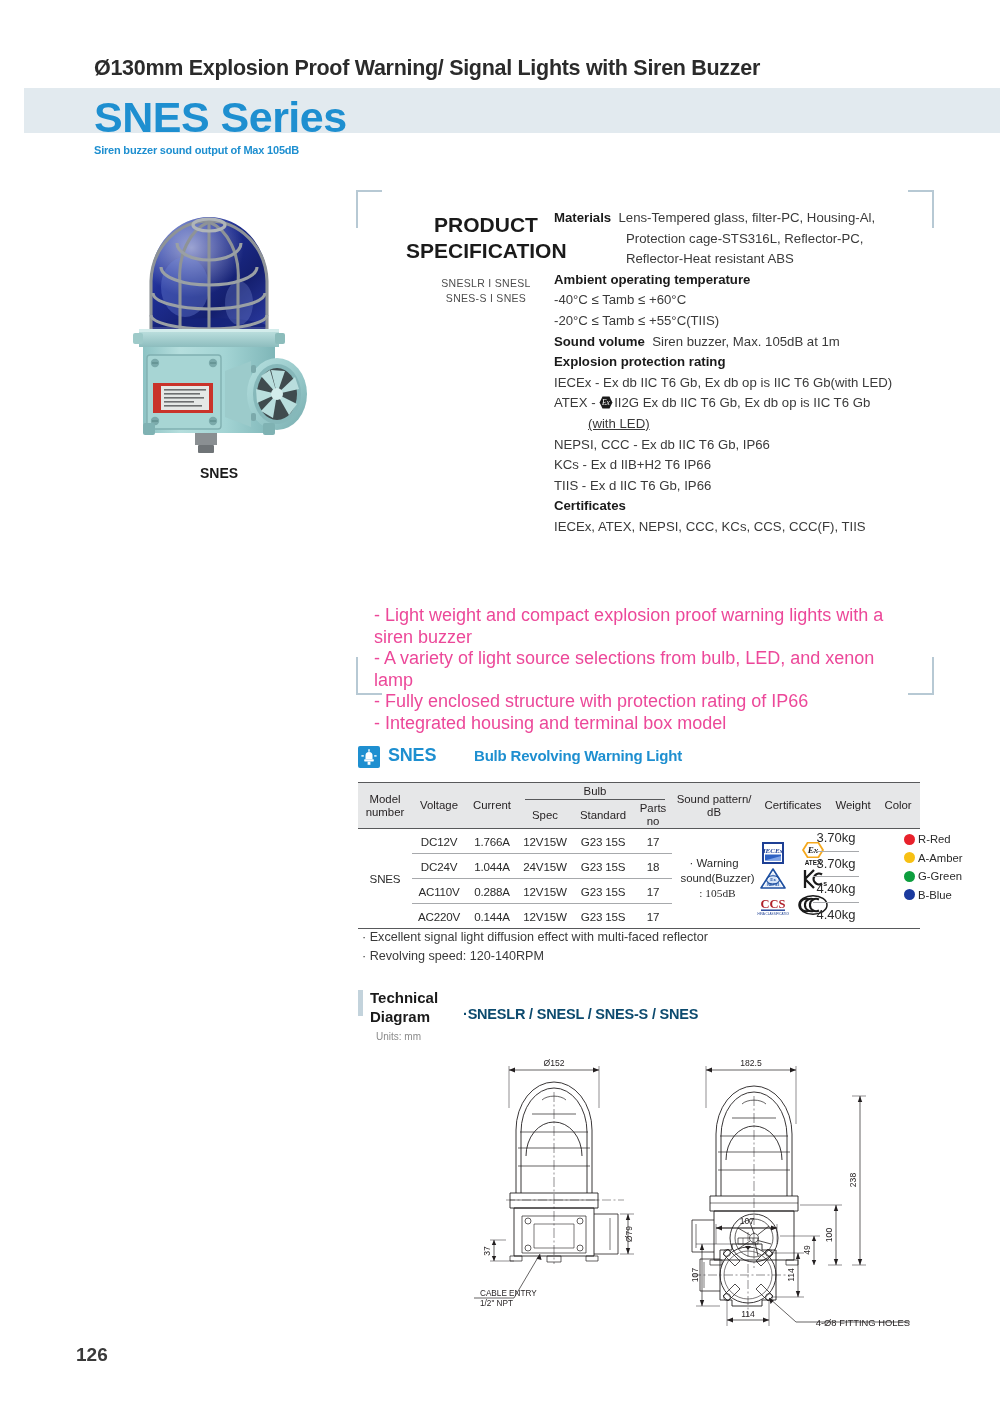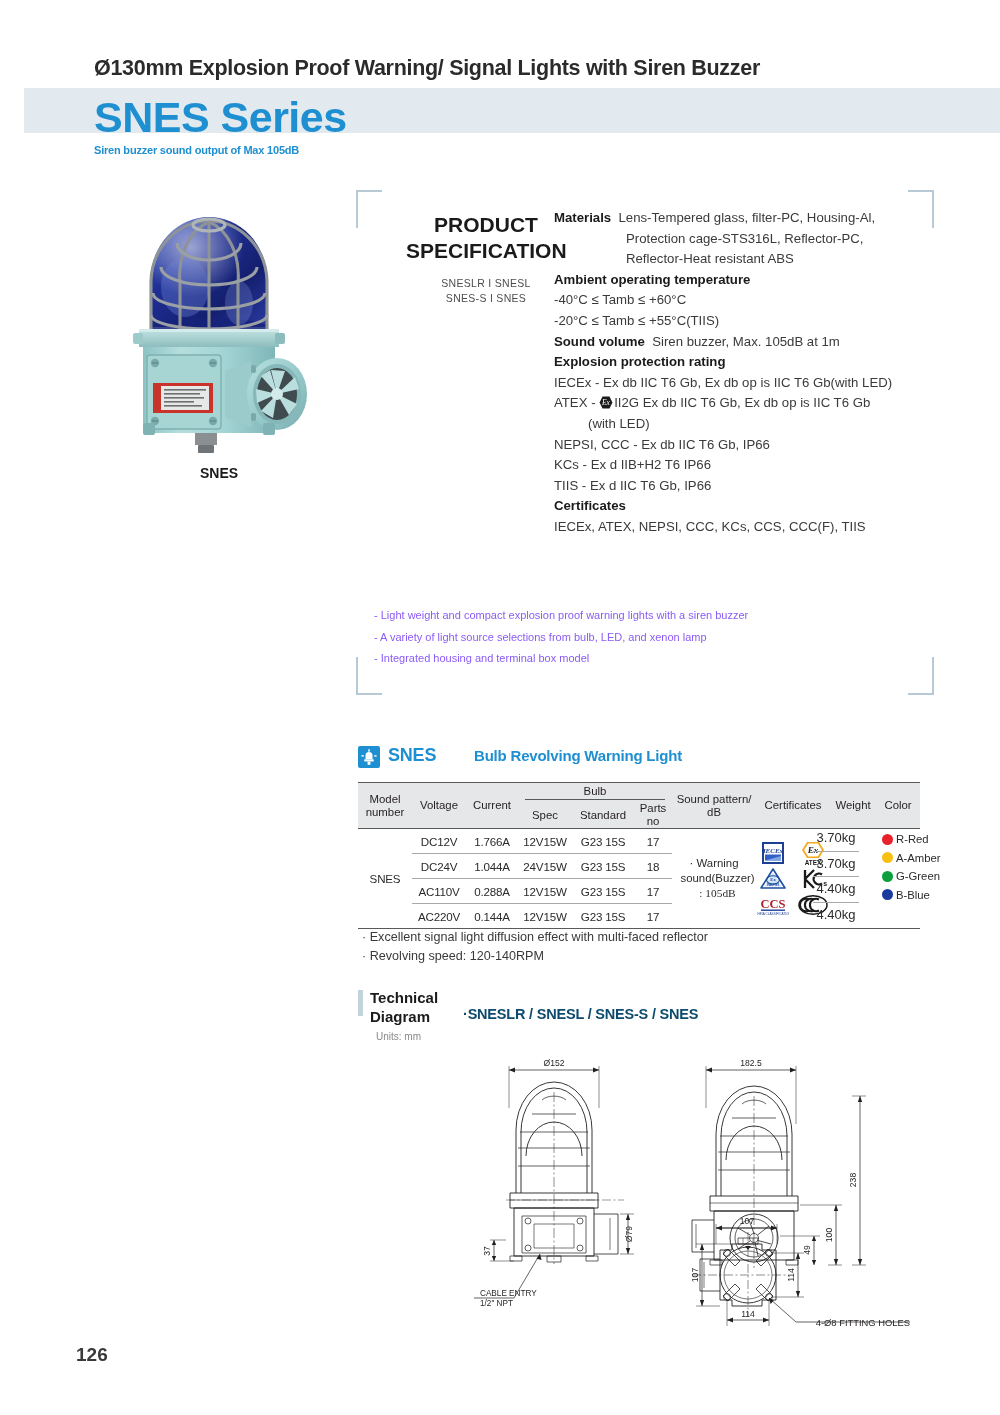--- a/index.html
+++ b/index.html
@@ -69,30 +69,30 @@
     font-size:10.5px;line-height:15px;color:#4d4d4d;letter-spacing:0.3px;
   }
 
   .spec-list{
     position:absolute;left:198px;top:18px;width:370px;
     font-size:13.2px;line-height:20.6px;color:#3a3a3a;
   }
   .spec-list .lbl{font-weight:bold;color:#1a1a1a;}
   .spec-row{white-space:nowrap;}
   .spec-indent{padding-left:72px;}
-  .spec-indent2{padding-left:34px;}
+  .spec-indent2{padding-left:34px;text-decoration:underline;}
 
   .ex-mark{
     display:inline-block;width:14px;height:13px;vertical-align:-2px;
     position:relative;margin:0 1px 0 0;
   }
 
   .feat-list{
     position:absolute;left:18px;top:415px;width:540px;
-    font-size:11px;line-height:21.5px;color:#8b5cf6;
+    font-size:18px;line-height:21.5px;color:#ec4899;
   }
 
   
   .sec-head{position:absolute;left:334px;top:745px;height:26px;}
   .sec-icon{
     position:absolute;left:0;top:1px;width:22px;height:22px;background:#1e8fd0;border-radius:2px;
   }
   .sec-name{
     position:absolute;left:30px;top:0px;font-size:18px;font-weight:bold;color:#1e8fd0;letter-spacing:-0.2px;
   }
@@ -119,21 +119,21 @@
   
   .certs{display:flex;flex-wrap:wrap;width:74px;margin:0 auto;justify-content:space-between;align-content:center;height:88px;padding:2px 0;}
   .cert{width:34px;height:26px;display:flex;align-items:center;justify-content:center;}
 
   
   .wt-col{position:absolute;left:789px;top:826px;width:46px;}
   .wt-cell{height:24.5px;line-height:24.5px;font-size:13px;text-align:center;color:#2b2b2b;border-bottom:0.9px solid #a7a9ac;}
   .wt-cell.last{border-bottom:none;}
 
   
-  .color-col{position:absolute;left:858px;top:830px;width:70px;text-align:center;}
+  .color-col{position:absolute;left:880px;top:830px;width:70px;text-align:center;}
   .color-item{display:flex;align-items:center;height:18.5px;font-size:11.3px;color:#2b2b2b;}
   .dot{width:11px;height:11px;border-radius:50%;margin-right:3px;flex:0 0 auto;}
 
   .tbl-notes{
     position:absolute;left:338px;top:928px;font-size:12.6px;line-height:18.5px;color:#3a3a3a;
   }
 
   
   .td-bar{position:absolute;left:334px;top:990px;width:5px;height:26px;background:#c3d3dc;}
   .td-title{position:absolute;left:346px;top:988px;font-size:15px;font-weight:bold;line-height:19px;color:#1a1a1a;}
@@ -317,20 +317,21 @@
       <div class="spec-row">TIIS - Ex d IIC T6 Gb, IP66</div>
 
       <div class="spec-row lbl">Certificates</div>
       <div class="spec-row">IECEx, ATEX, NEPSI, CCC, KCs, CCS, CCC(F), TIIS</div>
 
     </div>
 
     <div class="feat-list">
       <div>- Light weight and compact explosion proof warning lights with a siren buzzer</div>
       <div>- A variety of light source selections from bulb, LED, and xenon lamp</div>
+      <div>- Fully enclosed structure with protection rating of IP66</div>
       <div>- Integrated housing and terminal box model</div>
     </div>
   </div>
 
   <div class="sec-head">
     <div class="sec-icon">
       <svg width="22" height="22" viewBox="0 0 22 22">
         <path d="M7.5,13 L7.5,9.5 A3.5,3.5 0 0 1 14.5,9.5 L14.5,13 Z" fill="#ffffff"></path>
         <rect x="6.2" y="13.2" width="9.6" height="2.2" rx="0.6" fill="#ffffff"></rect>
         <rect x="9.6" y="15.6" width="2.8" height="3.2" fill="#ffffff"></rect>

